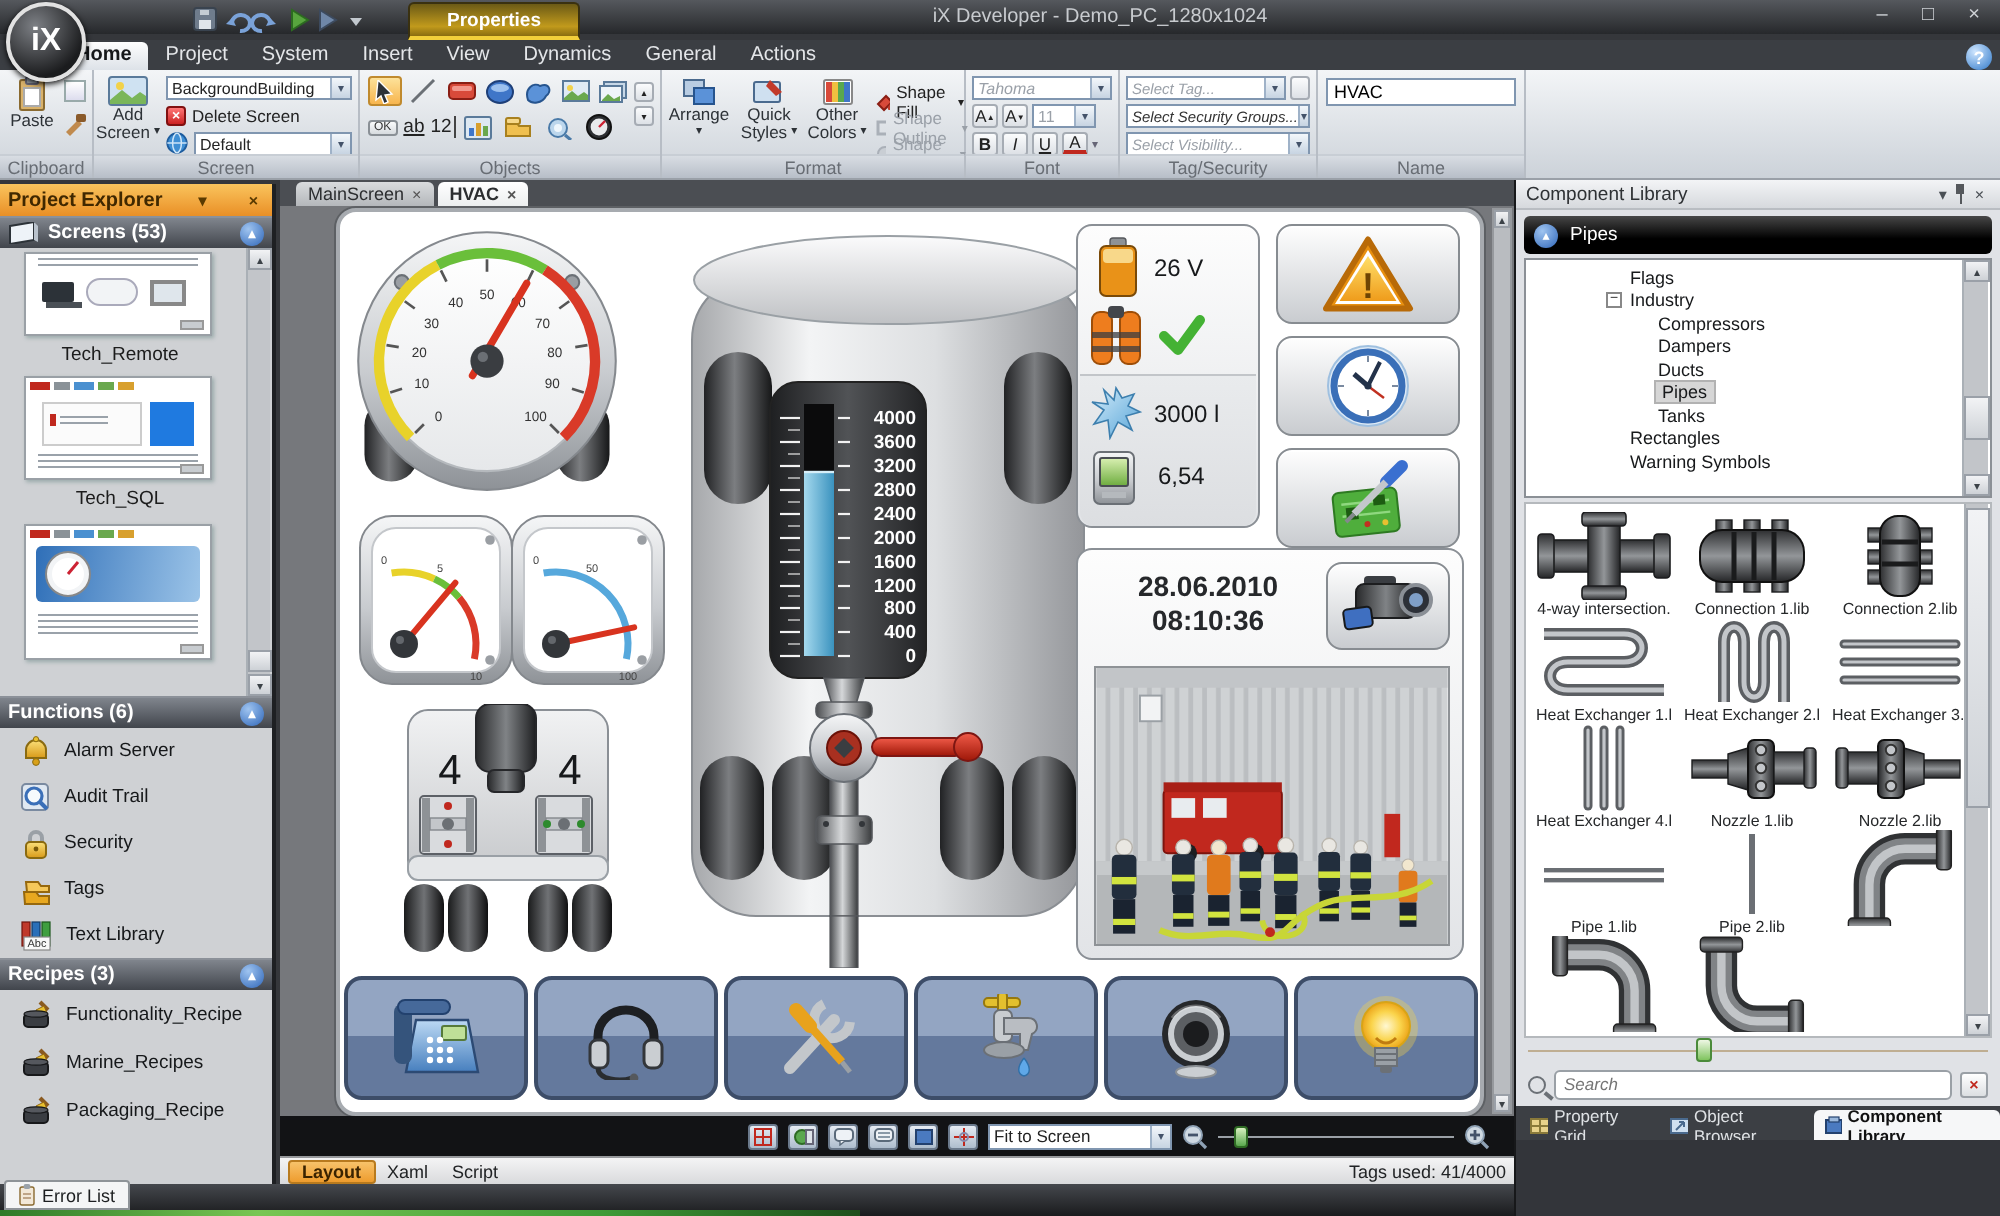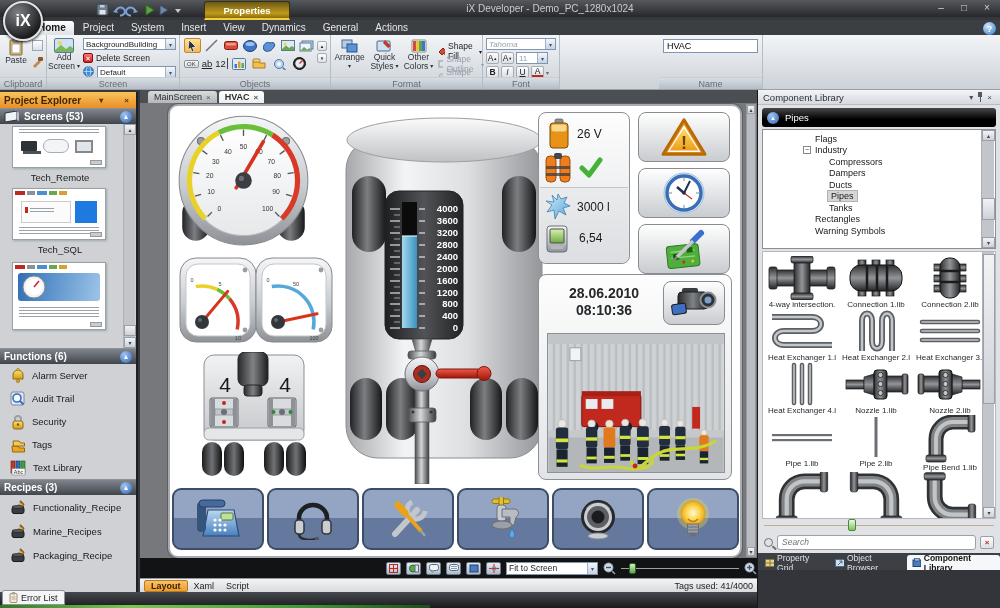--- a/index.html
+++ b/index.html
@@ -55,21 +55,21 @@
 .cv{left:140px;top:90px;width:617px;height:576px;background:#76787c}
 .cvtabs{position:absolute;left:0;top:0;width:100%;height:13px;background:#4b4e53;display:flex;align-items:flex-end;padding-left:8px;gap:2px}
 .cvtab{height:12px;display:flex;align-items:center;gap:4px;padding:0 6px;font-size:9px;border-radius:3px 3px 0 0;background:linear-gradient(#d9dbdd,#b4b7bb);color:#2c2e30}
 .cvtab.active{background:linear-gradient(#ffffff,#eceeef);font-weight:bold}
 .cvtab .x{font-size:8px;color:#555}
 .scr{position:absolute;left:28px;top:14px;width:574px;height:454px;background:#fff;border:2px solid #a7abb0;border-radius:10px;box-shadow:0 0 0 1px #5d6064}
 .wid{position:absolute;border:1px solid #8b9096;border-radius:8px;background:linear-gradient(#fdfdfd,#e2e4e7)}
 .silverbtn{position:absolute;border:1px solid #878c91;border-radius:8px;background:linear-gradient(#fefefe,#c9ccd0);box-shadow:inset 0 1px 0 #fff;display:flex;align-items:center;justify-content:center}
 .bbtn{position:absolute;top:0;width:92px;height:62px;border:2px solid #3d4d68;border-radius:9px;background:linear-gradient(#93a5c2 0 48%,#64799d 48% 100%);display:flex;align-items:center;justify-content:center}
 .pval{font-size:12px;font-weight:normal;color:#17191b}
-.cvstat{position:absolute;left:0;top:468px;width:100%;height:20px;background:#121315;display:flex;align-items:center;justify-content:flex-end;gap:5px;padding:0 0}
+.cvstat{position:absolute;left:0;top:468px;width:100%;height:20px;background:#121315;display:flex;align-items:center;justify-content:flex-end;gap:5px;padding:0 12px}
 .sic{width:15px;height:13px;border:1px solid #6b7a8c;background:linear-gradient(#e6ecf3,#aebdcd);border-radius:2px;display:flex;align-items:center;justify-content:center}
 .cvstrip{position:absolute;left:0;top:488px;width:100%;height:14px;background:linear-gradient(#f4f4f5,#d9dadc);border-top:1px solid #97999c;display:flex;align-items:center;padding:0 4px;font-size:9px;color:#212325}
 .ltab{padding:0 6px;height:12px;display:flex;align-items:center;border-radius:2px}
 .ltab.active{background:linear-gradient(#f7c26a,#ee9c2e);border:1px solid #b87a1e;font-weight:bold;color:#3a2300}
 .cvscroll{position:absolute;right:1px;top:14px;width:10px;height:453px;background:#b9bcc0;border:1px solid #96999d}
 
 
 .clib{left:757px;top:90px;width:243px;height:518px;background:#e0e2e6;border-left:1px solid #17181a;display:flex;flex-direction:column}
 .clib-h{height:15px;display:flex;align-items:center;padding:0 5px;font-size:9.5px;color:#2e3134;background:linear-gradient(#f3f4f6,#d6d9dd);border-bottom:1px solid #b9bdc2}
 .clib-h .hic{color:#4a4f55;font-size:8px;padding:0 3px}
@@ -470,20 +470,38 @@
       <div class="a flex" style="left:3px;top:31px;gap:2px">
         <span class="fbtn" style="font-weight:bold">B</span>
         <span class="fbtn" style="font-style:italic">I</span>
         <span class="fbtn" style="text-decoration:underline">U</span>
         <span class="fbtn" style="border-bottom:3px solid #c0281e">A</span>
         <span style="font-size:6px;color:#667">▾</span>
       </div>
       <div class="rg-label">Font</div>
     </div>
 
+    <div class="rg" style="left:560px;width:99px">
+      <div class="a flex" style="left:3px;top:3px;gap:2px">
+        <div class="gsel" style="width:80px;height:12px">
+          <span class="dis" style="font-size:7.5px">Select Tag...</span>
+            <span class="dd">▾</span>
+        </div>
+        <span class="fbtn" style="width:10px;height:12px"></span>
+      </div>
+      <div class="a gsel" style="left:3px;top:17px;width:92px;height:12px">
+        <span style="font-size:7.5px;font-style:italic;color:#333">Select Security Groups...</span>
+          <span class="dd">▾</span>
+      </div>
+      <div class="a gsel" style="left:3px;top:31px;width:92px;height:12px">
+        <span class="dis" style="font-size:7.5px">Select Visibility...</span>
+          <span class="dd">▾</span>
+      </div>
+      <div class="rg-label">Tag/Security</div>
+    </div>
 
     <div class="rg" style="left:659px;width:104px;border-right:1px solid #b7bdc5">
       <input class="a" style="left: 4px; top: 4px; width: 95px; height: 14px; border: 1px solid rgb(128, 150, 176); font-size: 9px; padding: 0px 3px; font-family: &quot;Liberation Sans&quot;, sans-serif;" value="HVAC">
       <div class="rg-label">Name</div>
     </div>
   </div>
 
   <div class="a pexp">
     <div class="pexp-h">
       <span>Project Explorer</span>
@@ -1271,28 +1289,20 @@
           <span class="lbl">Pipe 1.lib</span>
         </div>
         <div class="cell">
           <svg width="72" height="44" viewBox="0 0 72 44">
             <rect x="34.5" y="2" width="3" height="40" fill="#6b6f74"></rect>
           </svg>
           <span class="lbl">Pipe 2.lib</span>
         </div>
         <div class="cell">
           <svg width="72" height="48" viewBox="0 0 72 48">
-            <g transform="translate(8 0)">
-                <use href="#elb"></use>
-              </g>
-          </svg>
-          <span class="lbl">Pipe Bend 1.lib</span>
-        </div>
-        <div class="cell">
-          <svg width="72" height="48" viewBox="0 0 72 48">
               <g transform="translate(6 2) scale(1.05)">
                 <use href="#elb"></use>
               </g>
             </svg>
         </div>
         <div class="cell">
           <svg width="72" height="48" viewBox="0 0 72 48">
               <g transform="translate(66 2) scale(-1.05 1.05)">
                 <use href="#elb"></use>
               </g>

